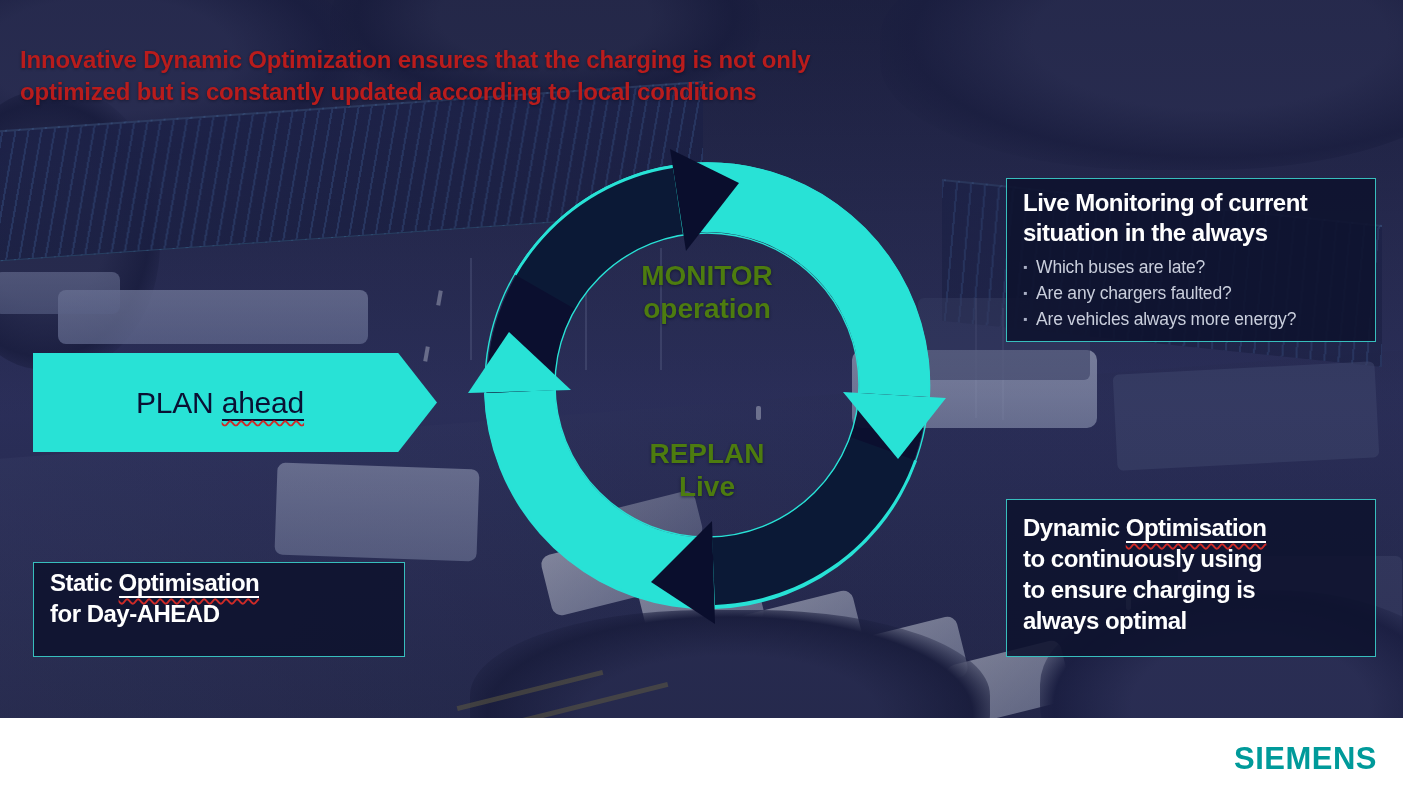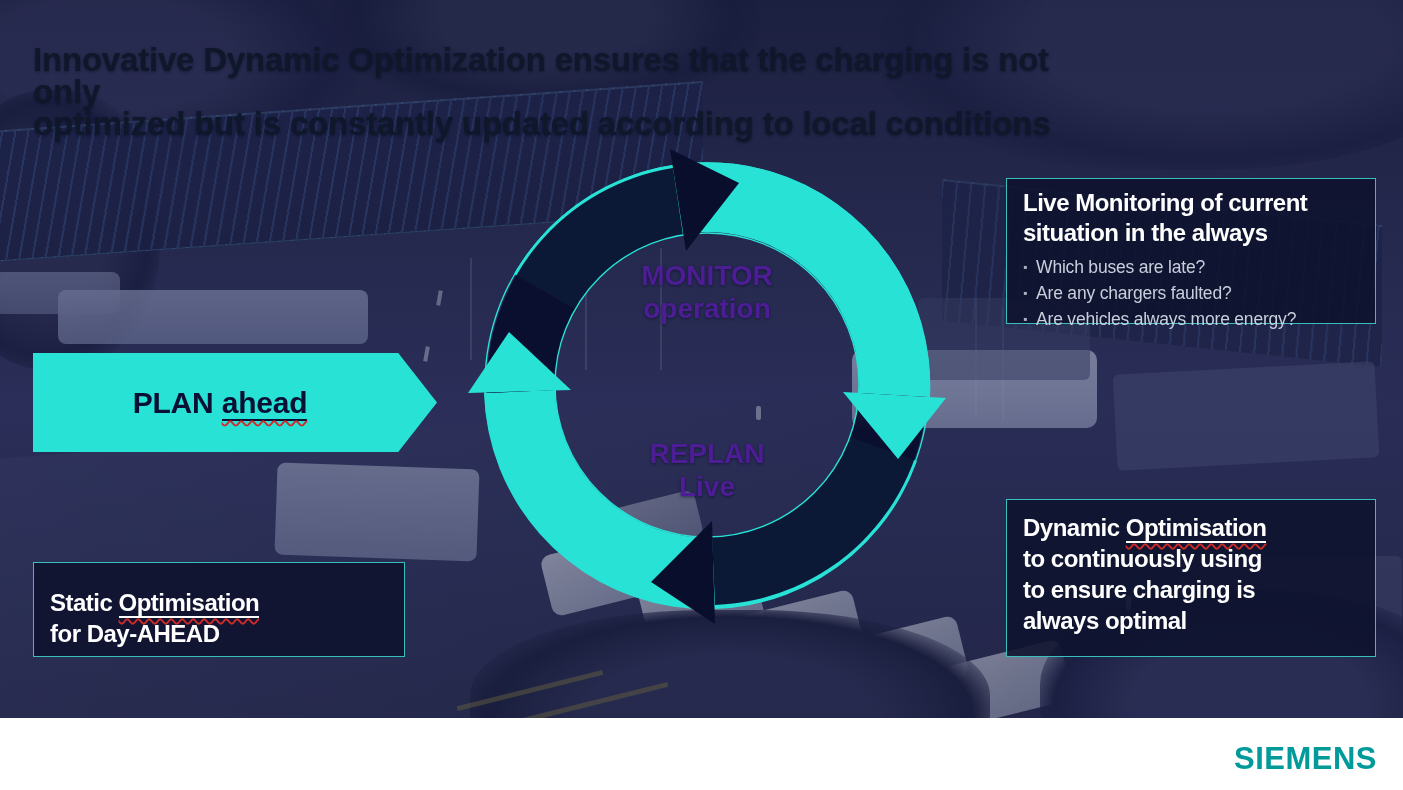--- a/index.html
+++ b/index.html
@@ -54,50 +54,50 @@
   .dash{width:15px;height:4px;background:#cfd4e6;opacity:.55;transform:rotate(100deg);}
   .d1{left:432px;top:296px;} .d2{left:419px;top:352px;} .d3{left:406px;top:408px;}
   .ymark{width:150px;height:5px;background:#8a7f46;opacity:.5;transform:rotate(-14deg);}
   .y1{left:455px;top:688px;} .y2{left:520px;top:700px;}
   .person{width:5px;height:14px;background:#c8cde0;opacity:.6;border-radius:2px;}
   .pe1{left:756px;top:406px;} .pe2{left:1126px;top:596px;}
   .photo-overlay{left:0;top:0;width:100%;height:100%;
     background:linear-gradient(180deg,rgba(18,21,48,.40),rgba(24,27,56,.26) 55%,rgba(20,23,50,.34));}
   
   .title{
-    position:absolute;left:33px;top:44px;width:1080px;
-    color:#0f172a;font-weight:bold;font-size:33px;line-height:32px;letter-spacing:-0.2px;
+    position:absolute;left:20px;top:44px;width:1080px;
+    color:#b91c1c;font-weight:bold;font-size:24px;line-height:32px;letter-spacing:-0.2px;
     text-shadow:0 1px 3px rgba(5,8,25,.45);
   }
   
   .cycle-svg{position:absolute;left:0;top:0;pointer-events:none;}
   .cycle-label{
-    position:absolute;left:557px;width:300px;text-align:center;color:#4c1d95;font-weight:bold;
+    position:absolute;left:557px;width:300px;text-align:center;color:#4d7c0f;font-weight:bold;
     font-size:28px;line-height:33px;text-shadow:0 1px 3px rgba(8,10,30,.55);
   }
   .lbl-monitor{top:259px;} .lbl-replan{top:437px;}
   
   .plan-banner{
     position:absolute;left:33px;top:353px;width:404px;height:99px;
     background:#28E2D6;
     clip-path:polygon(0 0,90.4% 0,100% 50%,90.4% 100%,0 100%);
     display:flex;align-items:center;justify-content:center;
     padding-right:30px;box-sizing:border-box;
   }
-  .plan-banner .txt{color:#0A1033;font-weight:bold;font-size:30px;letter-spacing:-0.2px;}
+  .plan-banner .txt{color:#0A1033;font-weight:normal;font-size:30px;letter-spacing:-0.2px;}
   
   .ibox{
     position:absolute;box-sizing:border-box;
     background:rgba(14,18,46,.88);
     border:1.5px solid rgba(62,220,214,.85);
     color:#fff;
   }
-  .box-live{left:1006px;top:178px;width:370px;height:146px;padding:9px 16px;}
+  .box-live{left:1006px;top:178px;width:370px;height:164px;padding:9px 16px;}
   .box-dynamic{left:1006px;top:499px;width:370px;height:158px;padding:12px 16px;}
-  .box-static{left:33px;top:562px;width:372px;height:95px;padding:24px 16px;}
+  .box-static{left:33px;top:562px;width:372px;height:95px;padding:4px 16px;}
   .ibox .hline{font-weight:bold;font-size:24px;line-height:30px;letter-spacing:-0.5px;white-space:nowrap;}
   .box-dynamic .hline,.box-static .hline{line-height:31px;}
   .bullets{margin-top:7px;}
   .bullet{display:flex;align-items:baseline;font-size:17.5px;line-height:24px;color:#c9cedc;letter-spacing:-0.2px;white-space:nowrap;}
   .bm{font-size:12px;color:#a9afc4;margin-right:9px;position:relative;top:-2px;}
   
   .ul{border-bottom:2.5px solid currentColor;}
   .wavy{text-decoration:underline wavy #cf2a27 2px;text-underline-offset:7px;}
   
   .footer{position:absolute;left:0;top:718px;width:1403px;height:72px;background:#ffffff;}

